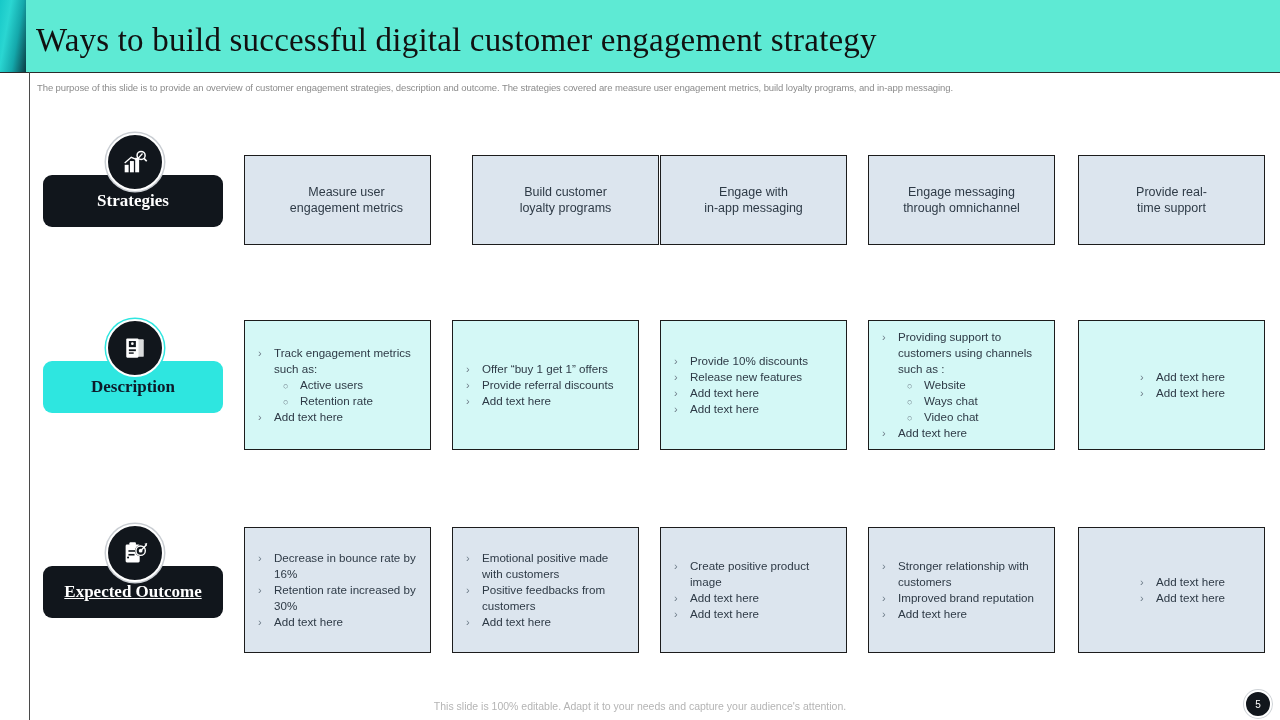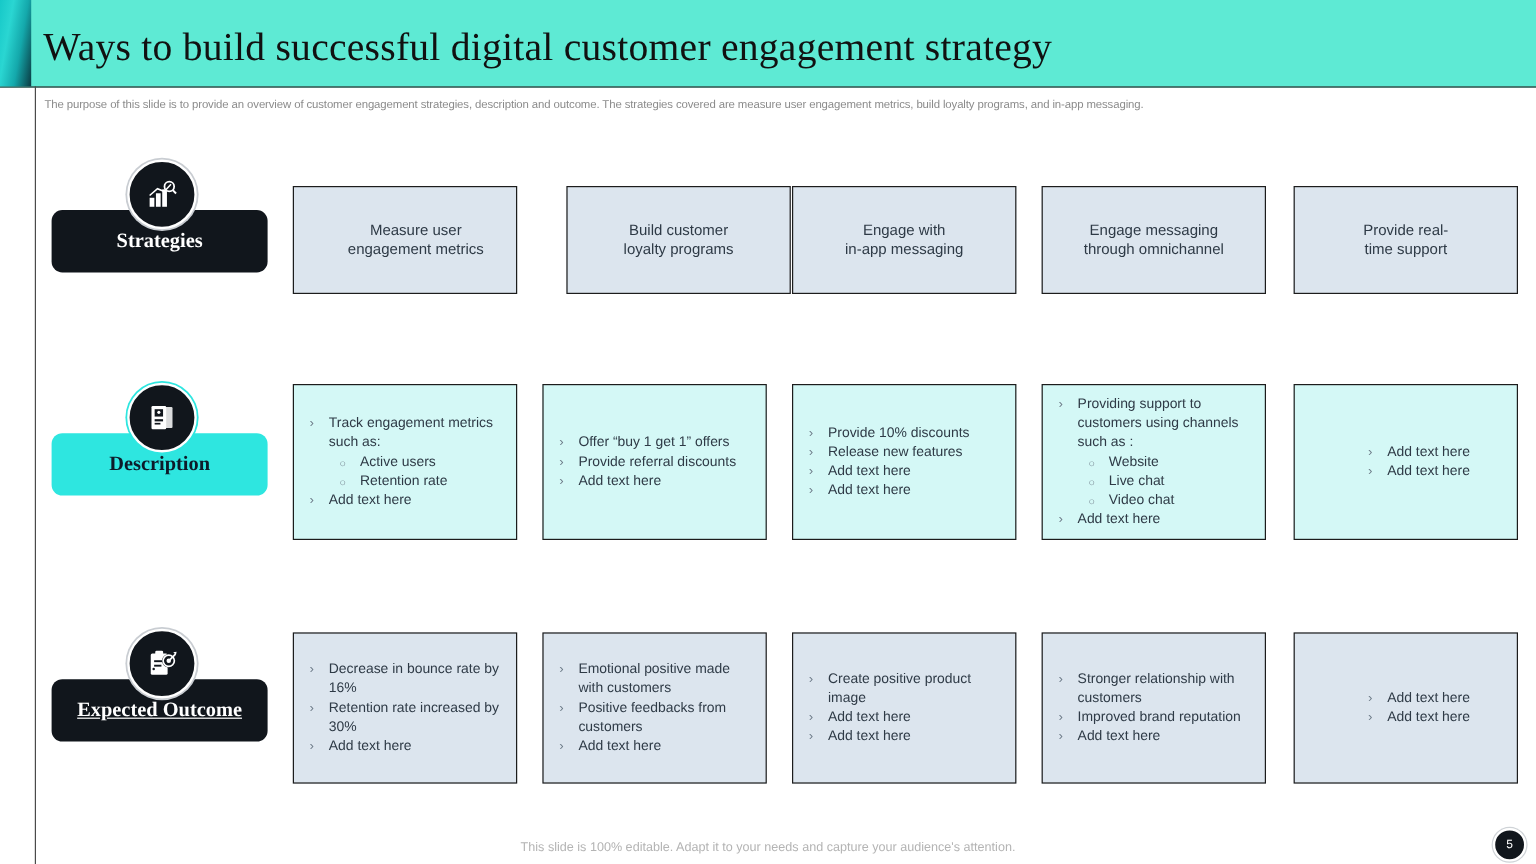--- a/index.html
+++ b/index.html
@@ -271,21 +271,21 @@
       <li><span class="mk">›</span><span>Provide  10% discounts</span></li>
       <li><span class="mk">›</span><span>Release new features</span></li>
       <li><span class="mk">›</span><span>Add text here</span></li>
       <li><span class="mk">›</span><span>Add text here</span></li>
     </ul>
 </div>
 <div class="card desc" style="left:868px; top:320px; width:187px;">
   <ul class="bullets">
       <li><span class="mk">›</span><span>Providing  support to customers using channels  such as :</span></li>
       <li class="lvl2"><span class="mk">○</span><span>Website</span></li>
-      <li class="lvl2"><span class="mk">○</span><span>Live  chat</span></li>
+      <li class="lvl2"><span class="mk">○</span><span>Ways  chat</span></li>
       <li class="lvl2"><span class="mk">○</span><span>Video chat</span></li>
       <li><span class="mk">›</span><span>Add text here</span></li>
     </ul>
 </div>
 <div class="card desc" style="left:1078px; top:320px; width:187px;">
   <ul class="bullets centered">
       <li><span class="mk">›</span><span>Add text here</span></li>
       <li><span class="mk">›</span><span>Add text here</span></li>
     </ul>
 </div>

